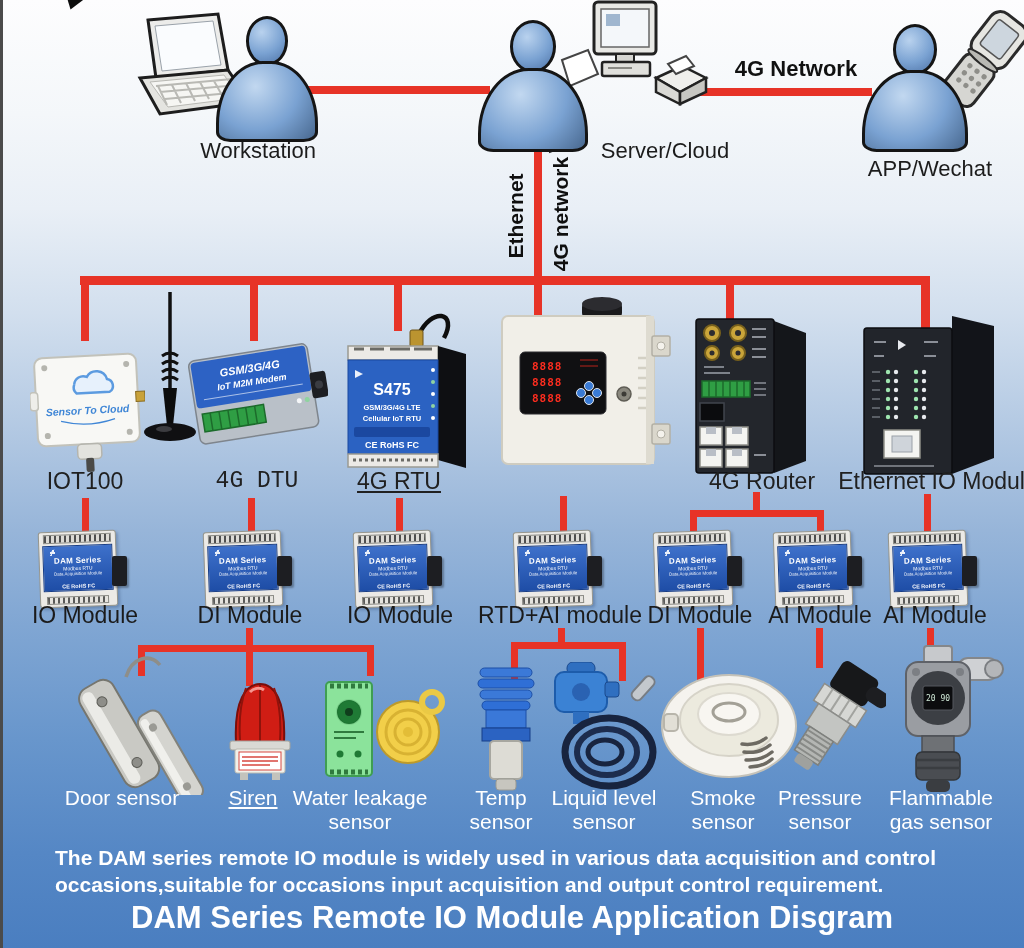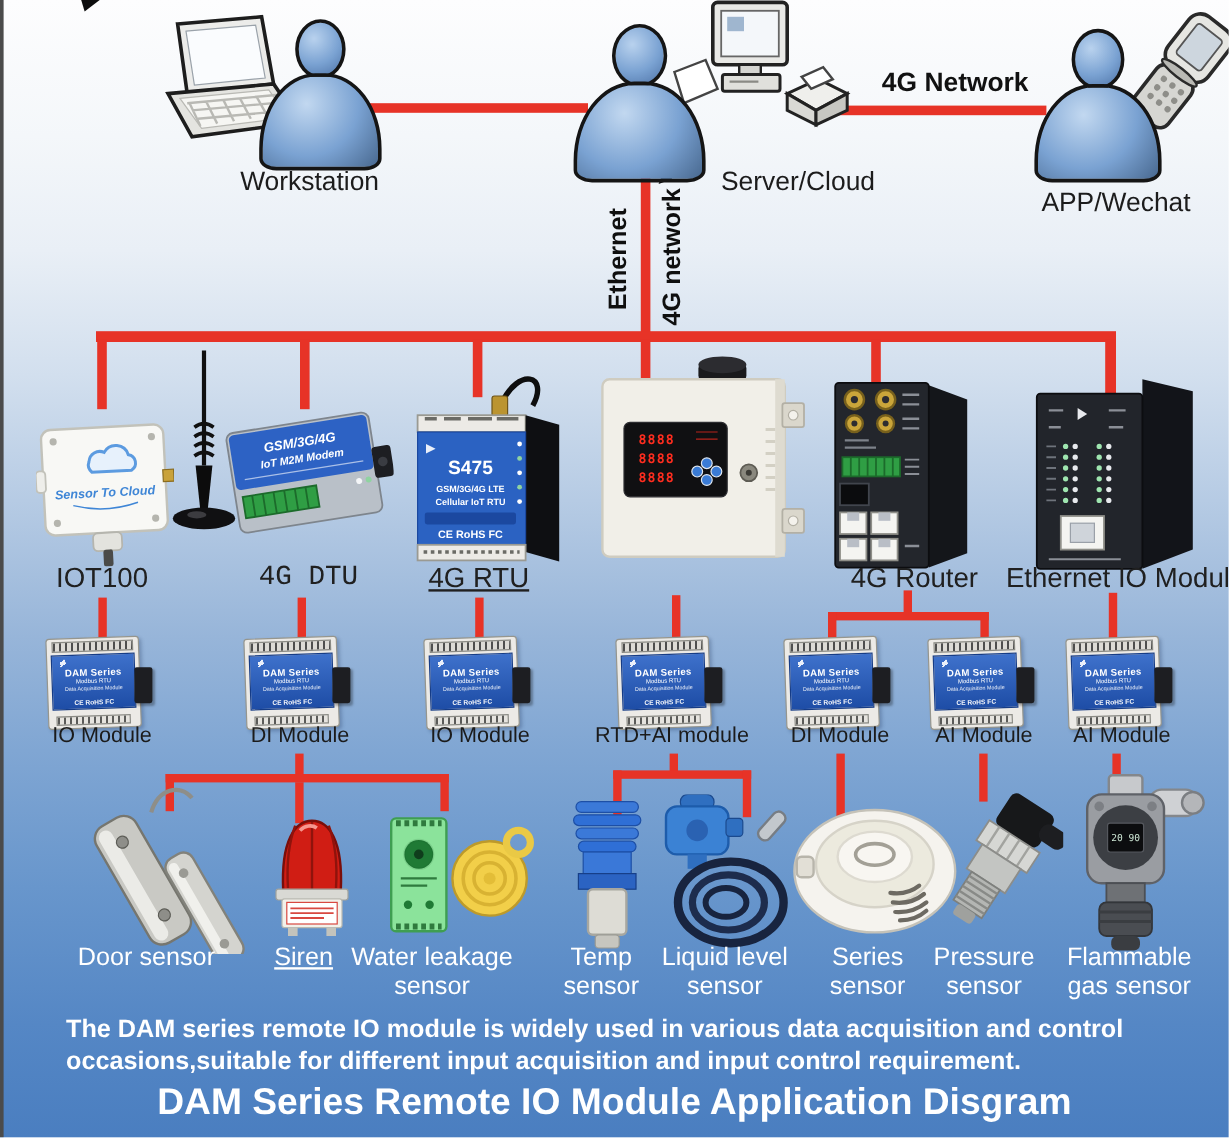--- a/index.html
+++ b/index.html
@@ -18,21 +18,21 @@
     background:radial-gradient(circle at 35% 30%,#b9d2ee,#7aa2d2 55%,#4d72a6);border:3px solid #151515;box-sizing:border-box;}
   .person .body{position:absolute;bottom:0;left:0;right:0;height:64%;
     background:radial-gradient(circle at 38% 30%,#c2d8f0,#7aa2d2 55%,#48688f);border:3px solid #151515;box-sizing:border-box;
     border-radius:46% 46% 14% 14% / 78% 78% 12% 12%;}
   
   .lbl{position:absolute;transform:translateX(-50%);white-space:nowrap;color:#1c1c1c;font-weight:500;}
   .toplbl{font-size:22px;}
   .netlbl{font-size:22px;font-weight:600;color:#111;}
   .vlabel{position:absolute;transform:translate(-50%,-50%) rotate(-90deg);white-space:nowrap;font-size:21px;font-weight:600;color:#0f0f0f;}
   .dev-lbl{font-size:23px;color:#202020;}
-  .mod-lbl{font-size:18px;color:#1b1b1b;}
+  .mod-lbl{font-size:23px;color:#1b1b1b;}
   .sens-lbl{position:absolute;transform:translateX(-50%);color:#fff;font-size:21px;font-weight:500;text-align:center;line-height:1.15;}
   
   .module{position:absolute;top:528px;width:96px;height:82px;}
   .m-body{position:absolute;left:2px;top:3px;width:76px;height:74px;background:#eceae6;border:1px solid #96968e;border-radius:3px;transform:rotate(-2deg);box-shadow:2px 2px 3px rgba(20,40,80,.25);}
   .m-topterm{position:absolute;top:2px;left:4px;right:4px;height:9px;background:repeating-linear-gradient(90deg,#4e4e4e 0 2px,#dddbd6 2px 5px);border:1px solid #8a8a84;box-sizing:border-box;}
   .m-face{position:absolute;left:3px;right:3px;top:13px;height:46px;background:linear-gradient(180deg,#3e71cb,#1e4da6);border:1px solid #163c86;box-sizing:border-box;color:#fff;text-align:center;overflow:hidden;}
   .m-logo{position:absolute;left:4px;top:3px;width:10px;height:6px;background:radial-gradient(#fff 35%,transparent 36%),linear-gradient(115deg,transparent 40%,#fff 41%,#fff 55%,transparent 56%);opacity:.9;}
   .m-brand{margin-top:10px;font-size:8px;font-weight:700;letter-spacing:.3px;}
   .m-sub{font-size:5px;line-height:6px;}
   .m-sub2{font-size:4.5px;line-height:5.5px;opacity:.9;}
@@ -521,30 +521,30 @@
     </div>
   <div class="sens-lbl" style="left:501px;top:786px;">
     <div>Temp</div>
       <div>sensor</div>
     </div>
   <div class="sens-lbl" style="left:604px;top:786px;">
     <div>Liquid level</div>
       <div>sensor</div>
     </div>
   <div class="sens-lbl" style="left:723px;top:786px;">
-    <div>Series</div>
+    <div>Smoke</div>
       <div>sensor</div>
     </div>
   <div class="sens-lbl" style="left:820px;top:786px;">
     <div>Pressure</div>
       <div>sensor</div>
     </div>
   <div class="sens-lbl" style="left:941px;top:786px;">
     <div>Flammable</div>
       <div>gas sensor</div>
     </div>
 
   <div class="footer-desc">
     <div>The DAM series remote IO module is widely used in various data acquisition and control</div>
-    <div>occasions,suitable for different input acquisition and input control requirement.</div>
+    <div>occasions,suitable for occasions input acquisition and output control requirement.</div>
   </div>
   <div class="title">DAM Series Remote IO Module Application Disgram</div>
 </div>
 
 </body></html>

